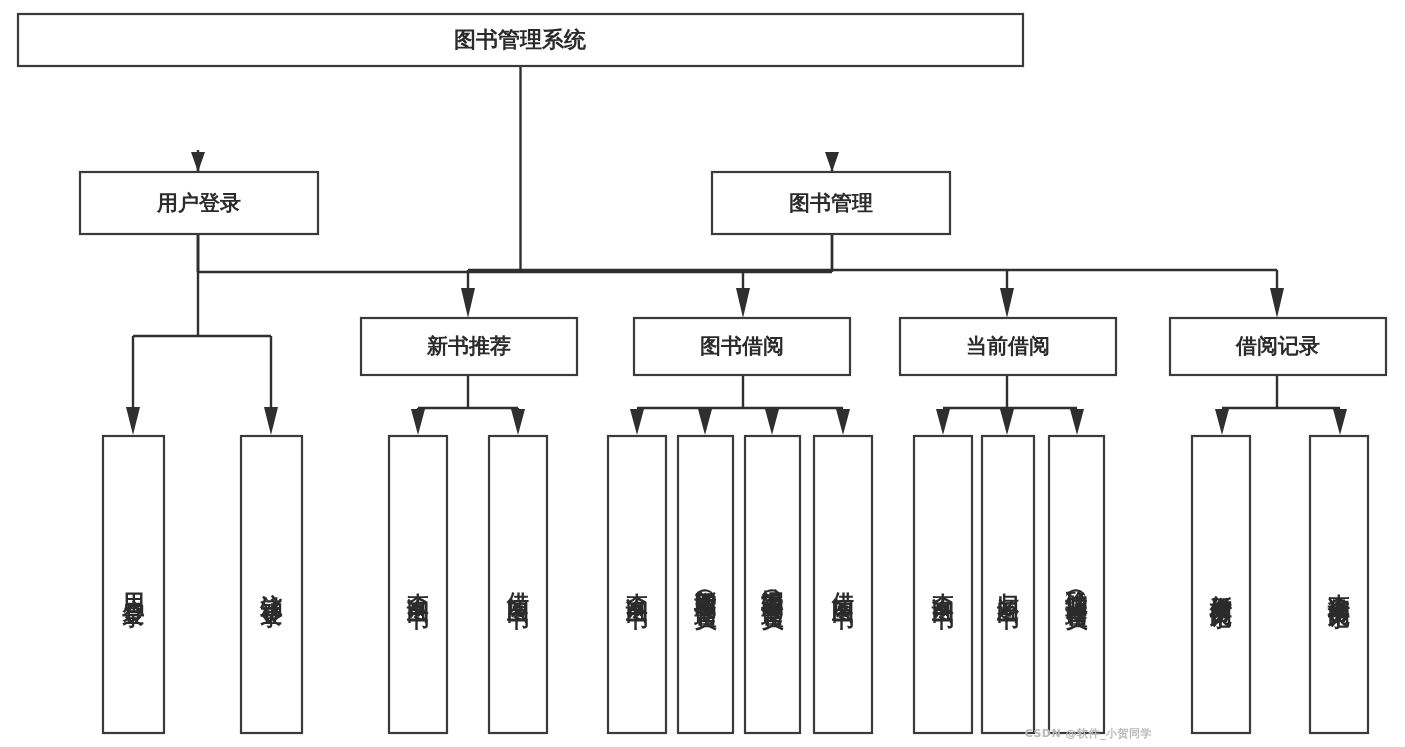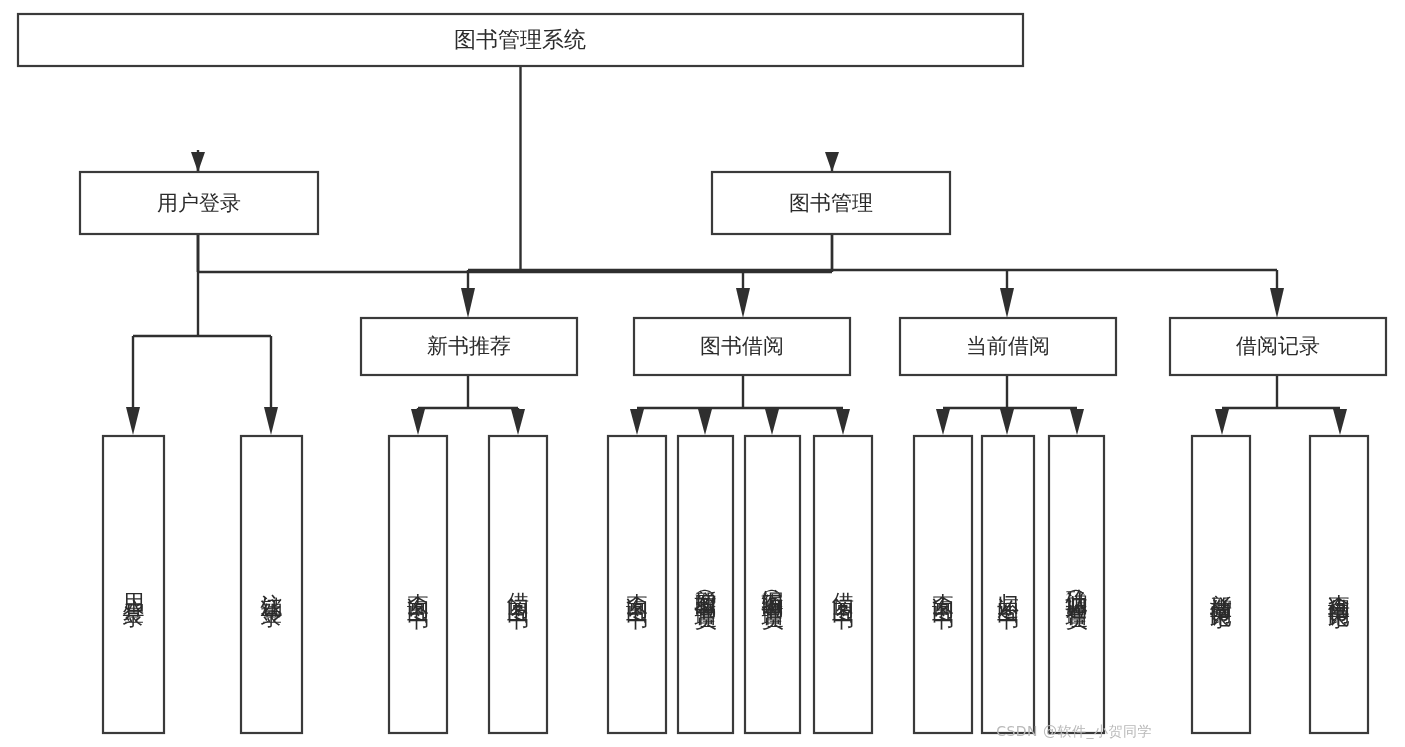--- a/index.html
+++ b/index.html
@@ -13,20 +13,21 @@
     height: 747px;
     font-family: "DejaVu Sans", "Liberation Sans", sans-serif;
     overflow: hidden;
     position: relative;
   }
   #diagram-root {
     position: relative;
     width: 1162px;
     height: 747px;
     background: #ffffff;
+    font-weight: bold;
   }
   svg.diagram-svg {
     position: absolute;
     left: 0;
     top: 0;
     width: 1405px;
     height: 747px;
     display: block;
   }
   
@@ -72,21 +73,21 @@
     color: #2b2b2b;
     line-height: 1;
     white-space: nowrap;
     pointer-events: none;
   }
   .watermark {
     position: absolute;
     right: 10px;
     bottom: 6px;
     font-family: "DejaVu Sans", "Liberation Sans", sans-serif;
-    font-size: 14px;
+    font-size: 11px;
     color: #b9b9b9;
     letter-spacing: 0.5px;
     white-space: nowrap;
   }
 </style>
 </head>
 <body>
 
 <div id="diagram-root">
 

